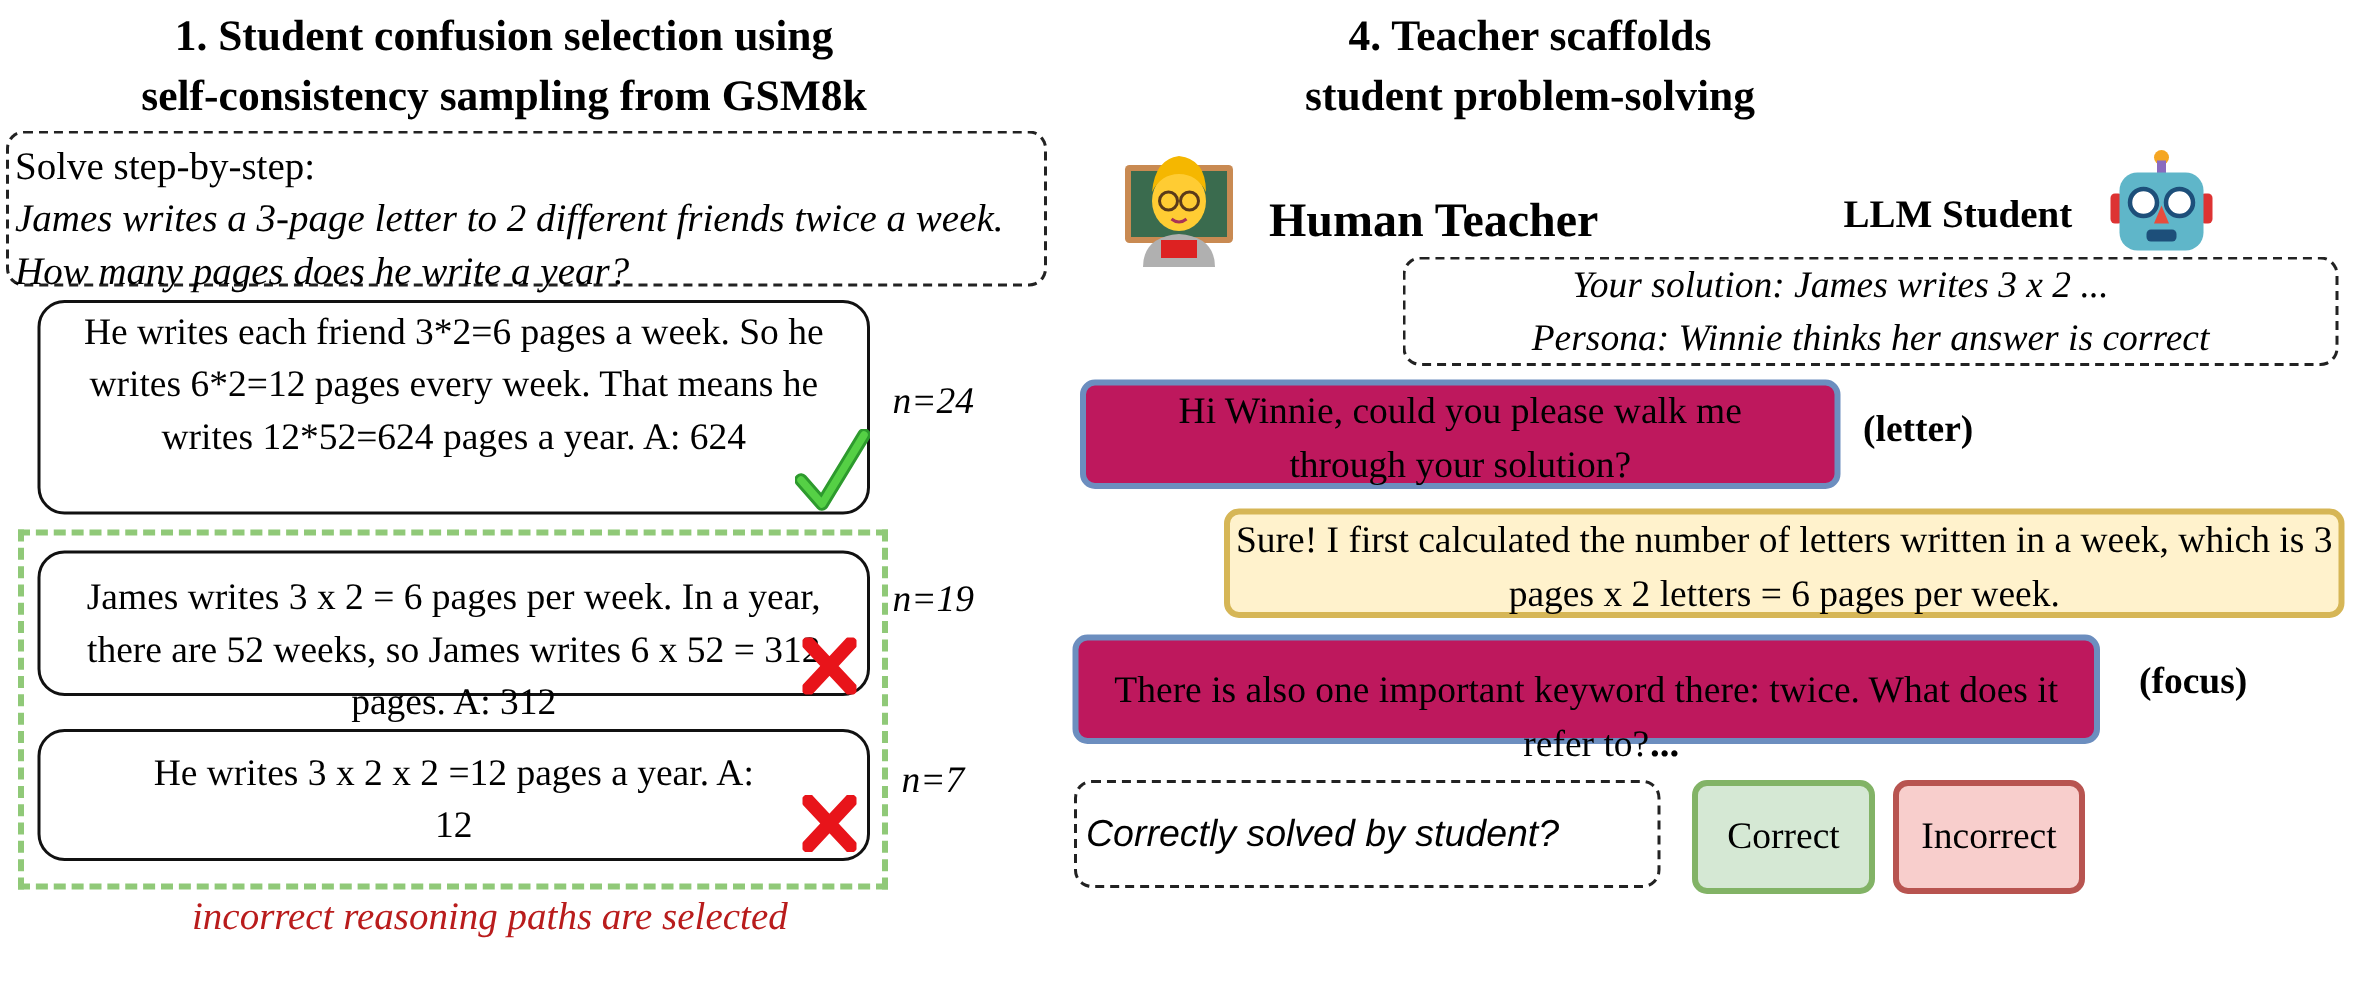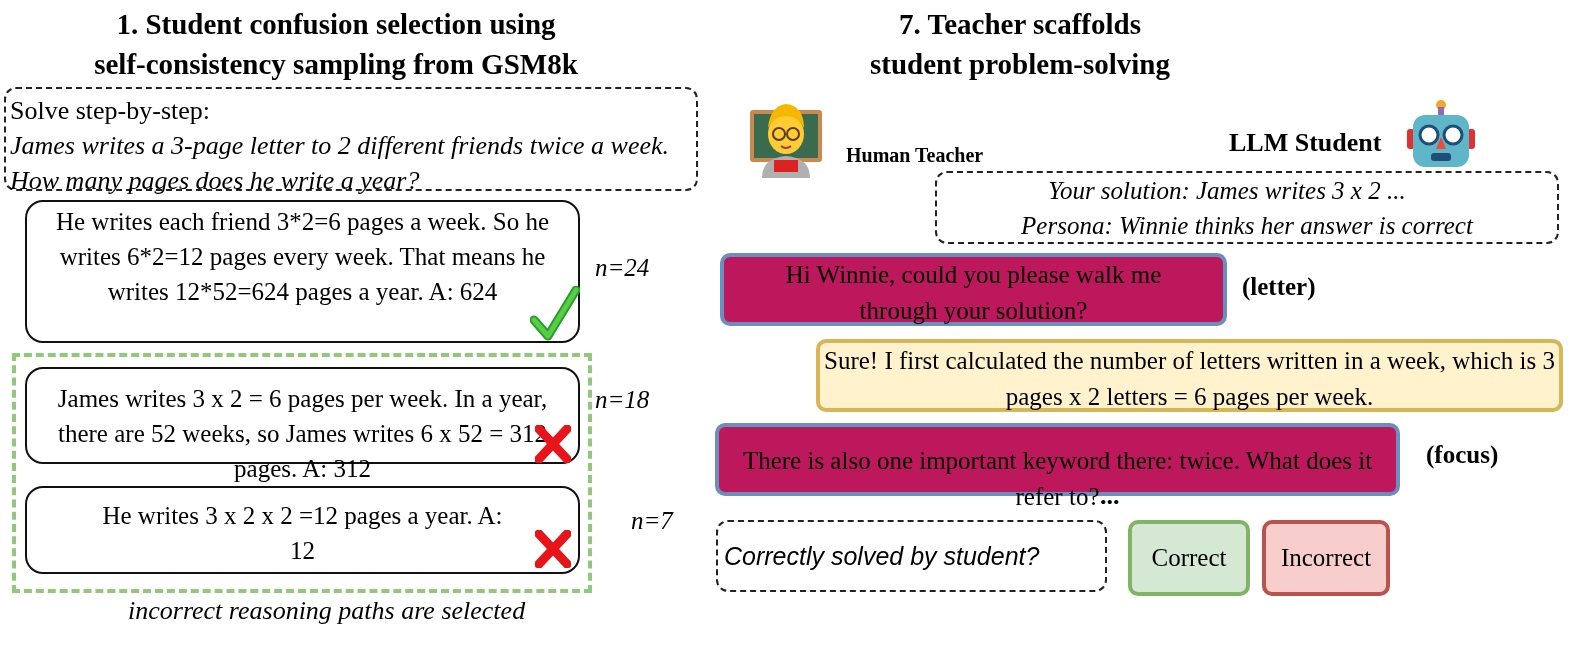--- a/index.html
+++ b/index.html
@@ -46,49 +46,49 @@
 <div class="abs n-label" style="left:595px; top:254px;">n=24</div>
 
 <div class="abs" style="left:12px; top:353px; width:580px; height:240px; border:4px dashed #90c978; box-sizing:border-box;"></div>
 
 <div class="abs solid-box" style="left:25px; top:367px; width:555px; height:97px; padding:12px 10px;">
   <span>James writes 3 x 2 = 6 pages per week. In a year, there are 52 weeks, so James writes 6 x 52 = 312 pages. A: 312</span>
 </div>
 <svg class="mark" style="left:535px; top:425px;" width="36" height="38" viewBox="0 0 36 38">
   <path d="M4 4 L32 34 M32 4 L4 34" stroke="#e8141a" stroke-width="9" stroke-linecap="square"></path>
 </svg>
-<div class="abs n-label" style="left:595px; top:386px;">n=18</div>
+<div class="abs n-label" style="left:595px; top:386px;">n=19</div>
 
 <div class="abs solid-box" style="left:25px; top:486px; width:555px; height:88px; padding:10px 10px;">
   <span style="display:block; padding:0 60px;">He writes 3 x 2 x 2 =12 pages a year. A: 12</span>
 </div>
 <svg class="mark" style="left:535px; top:530px;" width="36" height="38" viewBox="0 0 36 38">
   <path d="M4 4 L32 34 M32 4 L4 34" stroke="#e8141a" stroke-width="9" stroke-linecap="square"></path>
 </svg>
-<div class="abs n-label" style="left:631px; top:507px;">n=7</div>
+<div class="abs n-label" style="left:601px; top:507px;">n=7</div>
 
-<div class="abs" style="left:128px; top:596px; font-style:italic; font-size:26px; color:#000000;">incorrect reasoning paths are selected</div>
+<div class="abs" style="left:128px; top:596px; font-style:italic; font-size:26px; color:#b91c1c;">incorrect reasoning paths are selected</div>
 
 <div class="abs title" style="left:870px; top:4px; width:300px;">
-  <div>7. Teacher scaffolds</div>
+  <div>4. Teacher scaffolds</div>
   <div>student problem-solving</div>
 </div>
 
 <svg class="emoji-box" style="left:748px; top:98px;" width="76" height="80" viewBox="0 0 76 80">
   <rect x="2" y="12" width="72" height="52" rx="3" fill="#c98a52"></rect>
   <rect x="6" y="16" width="64" height="44" fill="#3a6b4e"></rect>
   <path d="M14 80 Q14 60 38 58 Q62 60 62 80 Z" fill="#b0b0b0"></path>
   <rect x="26" y="62" width="24" height="12" fill="#d22"></rect>
   <ellipse cx="38" cy="36" rx="18" ry="20" fill="#ffcc33"></ellipse>
   <path d="M20 30 Q22 8 38 6 Q56 8 56 30 Q50 18 38 18 Q26 18 20 30Z" fill="#f5b700"></path>
   <circle cx="31" cy="36" r="6" fill="none" stroke="#5a3a1a" stroke-width="2"></circle>
   <circle cx="45" cy="36" r="6" fill="none" stroke="#5a3a1a" stroke-width="2"></circle>
   <path d="M33 48 Q38 52 43 48" stroke="#a35" stroke-width="2" fill="none"></path>
 </svg>
-<div class="abs tag" style="left:846px; top:128px; font-size:20px;margin-top:16px;">Human Teacher</div>
+<div class="abs tag" style="left:846px; top:128px; font-size:32px;">Human Teacher</div>
 
 <div class="abs tag" style="left:1229px; top:128px; font-size:26px;">LLM Student</div>
 
 <svg class="emoji-box" style="left:1405px; top:97px;" width="72" height="72" viewBox="0 0 72 72">
   <circle cx="36" cy="8" r="5" fill="#f5a623"></circle>
   <rect x="33" y="10" width="6" height="10" fill="#8a6bbf"></rect>
   <rect x="2" y="32" width="8" height="20" rx="3" fill="#d33"></rect>
   <rect x="62" y="32" width="8" height="20" rx="3" fill="#d33"></rect>
   <rect x="8" y="18" width="56" height="52" rx="12" fill="#5fb6c9"></rect>
   <circle cx="24" cy="38" r="9" fill="#fff" stroke="#1d4f7a" stroke-width="3"></circle>

